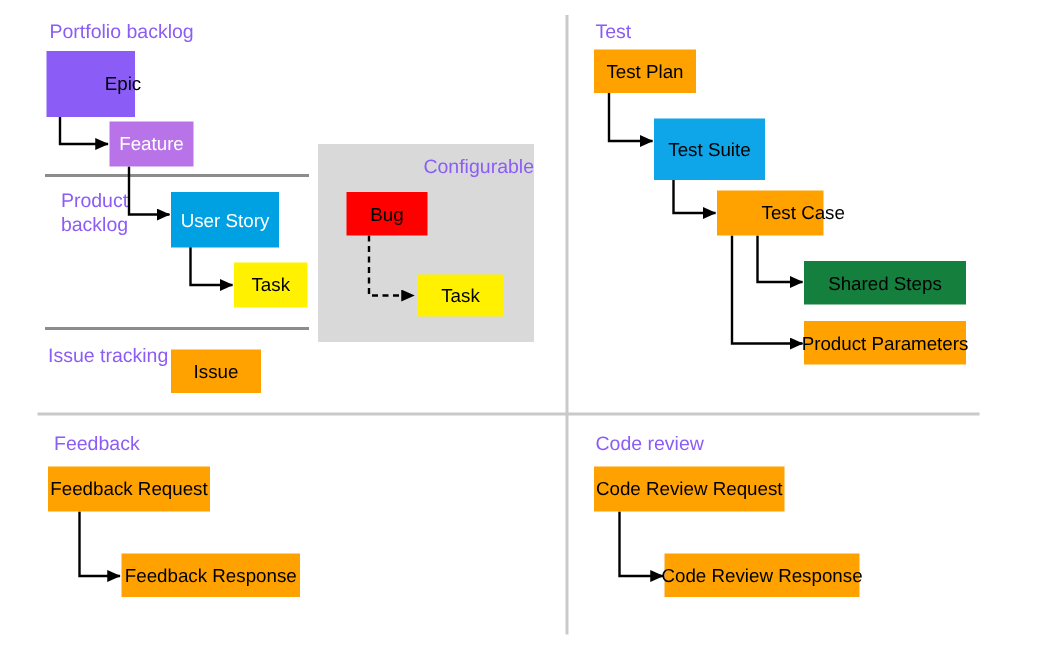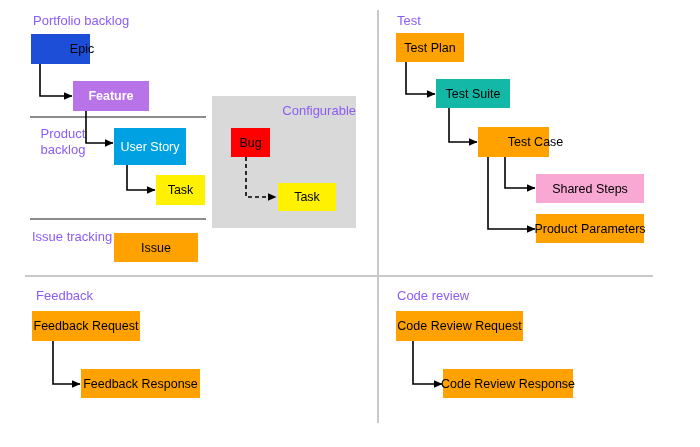--- a/index.html
+++ b/index.html
@@ -54,30 +54,30 @@
     <path d="M127,158 L127,190 L155,190" marker-end="url(#ah)"></path>
     <path class="dashed" d="M246,157 L246,197 L276,197" marker-end="url(#ah)"></path>
     <path d="M406,62 L406,94 L435,94" marker-end="url(#ah)"></path>
     <path d="M449,108 L449,142 L477,142" marker-end="url(#ah)"></path>
     <path d="M505,157 L505,188 L535,188" marker-end="url(#ah)"></path>
     <path d="M488,157 L488,229 L535,229" marker-end="url(#ah)"></path>
     <path d="M53,341 L53,384 L80,384" marker-end="url(#ah)"></path>
     <path d="M413,341 L413,384 L442,384" marker-end="url(#ah)"></path>
   </svg>
 
-  <div class="node" style="left: 31px; top: 34px; width: 59px; height: 30px; background-color: #1d4ed8; padding-left: 43px;">Epic</div>
-  <div class="node light" style="left: 73px; top: 81px; width: 76px; height: 30px; background-color: rgb(185, 115, 233); font-weight: bold;">Feature</div>
+  <div class="node" style="left: 31px; top: 34px; width: 59px; height: 44px; background-color: #8b5cf6; padding-left: 43px;">Epic</div>
+  <div class="node light" style="left: 73px; top: 81px; width: 56px; height: 30px; background-color: rgb(185, 115, 233);">Feature</div>
   <div class="node light" style="left: 114px; top: 128px; width: 72px; height: 37px; background-color: rgb(0, 161, 227);">User Story</div>
   <div class="node" style="left: 156px; top: 175px; width: 49px; height: 30px; background-color: rgb(255, 241, 0);">Task</div>
-  <div class="node" style="left: 231px; top: 128px; width: 39px; height: 29px; background-color: rgb(255, 0, 0);">Bug</div>
+  <div class="node" style="left: 231px; top: 128px; width: 54px; height: 29px; background-color: rgb(255, 0, 0);">Bug</div>
   <div class="node" style="left: 278px; top: 183px; width: 58px; height: 28px; background-color: rgb(255, 241, 0);">Task</div>
-  <div class="node" style="left: 114px; top: 233px; width: 84px; height: 29px; background-color: rgb(255, 162, 0); text-align: right;">Issue</div>
+  <div class="node" style="left: 114px; top: 233px; width: 60px; height: 29px; background-color: rgb(255, 162, 0); text-align: right;">Issue</div>
   <div class="node" style="left: 396px; top: 33px; width: 68px; height: 29px; background-color: rgb(255, 162, 0);">Test Plan</div>
-  <div class="node" style="left: 436px; top: 79px; width: 74px; height: 29px; background-color: #14b8a6;">Test Suite</div>
+  <div class="node" style="left: 436px; top: 79px; width: 74px; height: 41px; background-color: #0ea5e9;">Test Suite</div>
   <div class="node" style="left: 478px; top: 127px; width: 71px; height: 30px; background-color: rgb(255, 162, 0); padding-left: 44px;">Test Case</div>
-  <div class="node" style="left: 536px; top: 174px; width: 108px; height: 29px; background-color: #f9a8d4;">Shared Steps</div>
+  <div class="node" style="left: 536px; top: 174px; width: 108px; height: 29px; background-color: #15803d;">Shared Steps</div>
   <div class="node" style="left: 536px; top: 214px; width: 108px; height: 29px; background-color: rgb(255, 162, 0);">Product Parameters</div>
   <div class="node" style="left: 32px; top: 311px; width: 108px; height: 30px; background-color: rgb(255, 162, 0);">Feedback Request</div>
   <div class="node" style="left: 81px; top: 369px; width: 119px; height: 29px; background-color: rgb(255, 162, 0);">Feedback Response</div>
   <div class="node" style="left: 396px; top: 311px; width: 127px; height: 30px; background-color: rgb(255, 162, 0);">Code Review Request</div>
   <div class="node" style="left: 443px; top: 369px; width: 130px; height: 29px; background-color: rgb(255, 162, 0);">Code Review Response</div>
 
 </div>
 
 </body></html>

